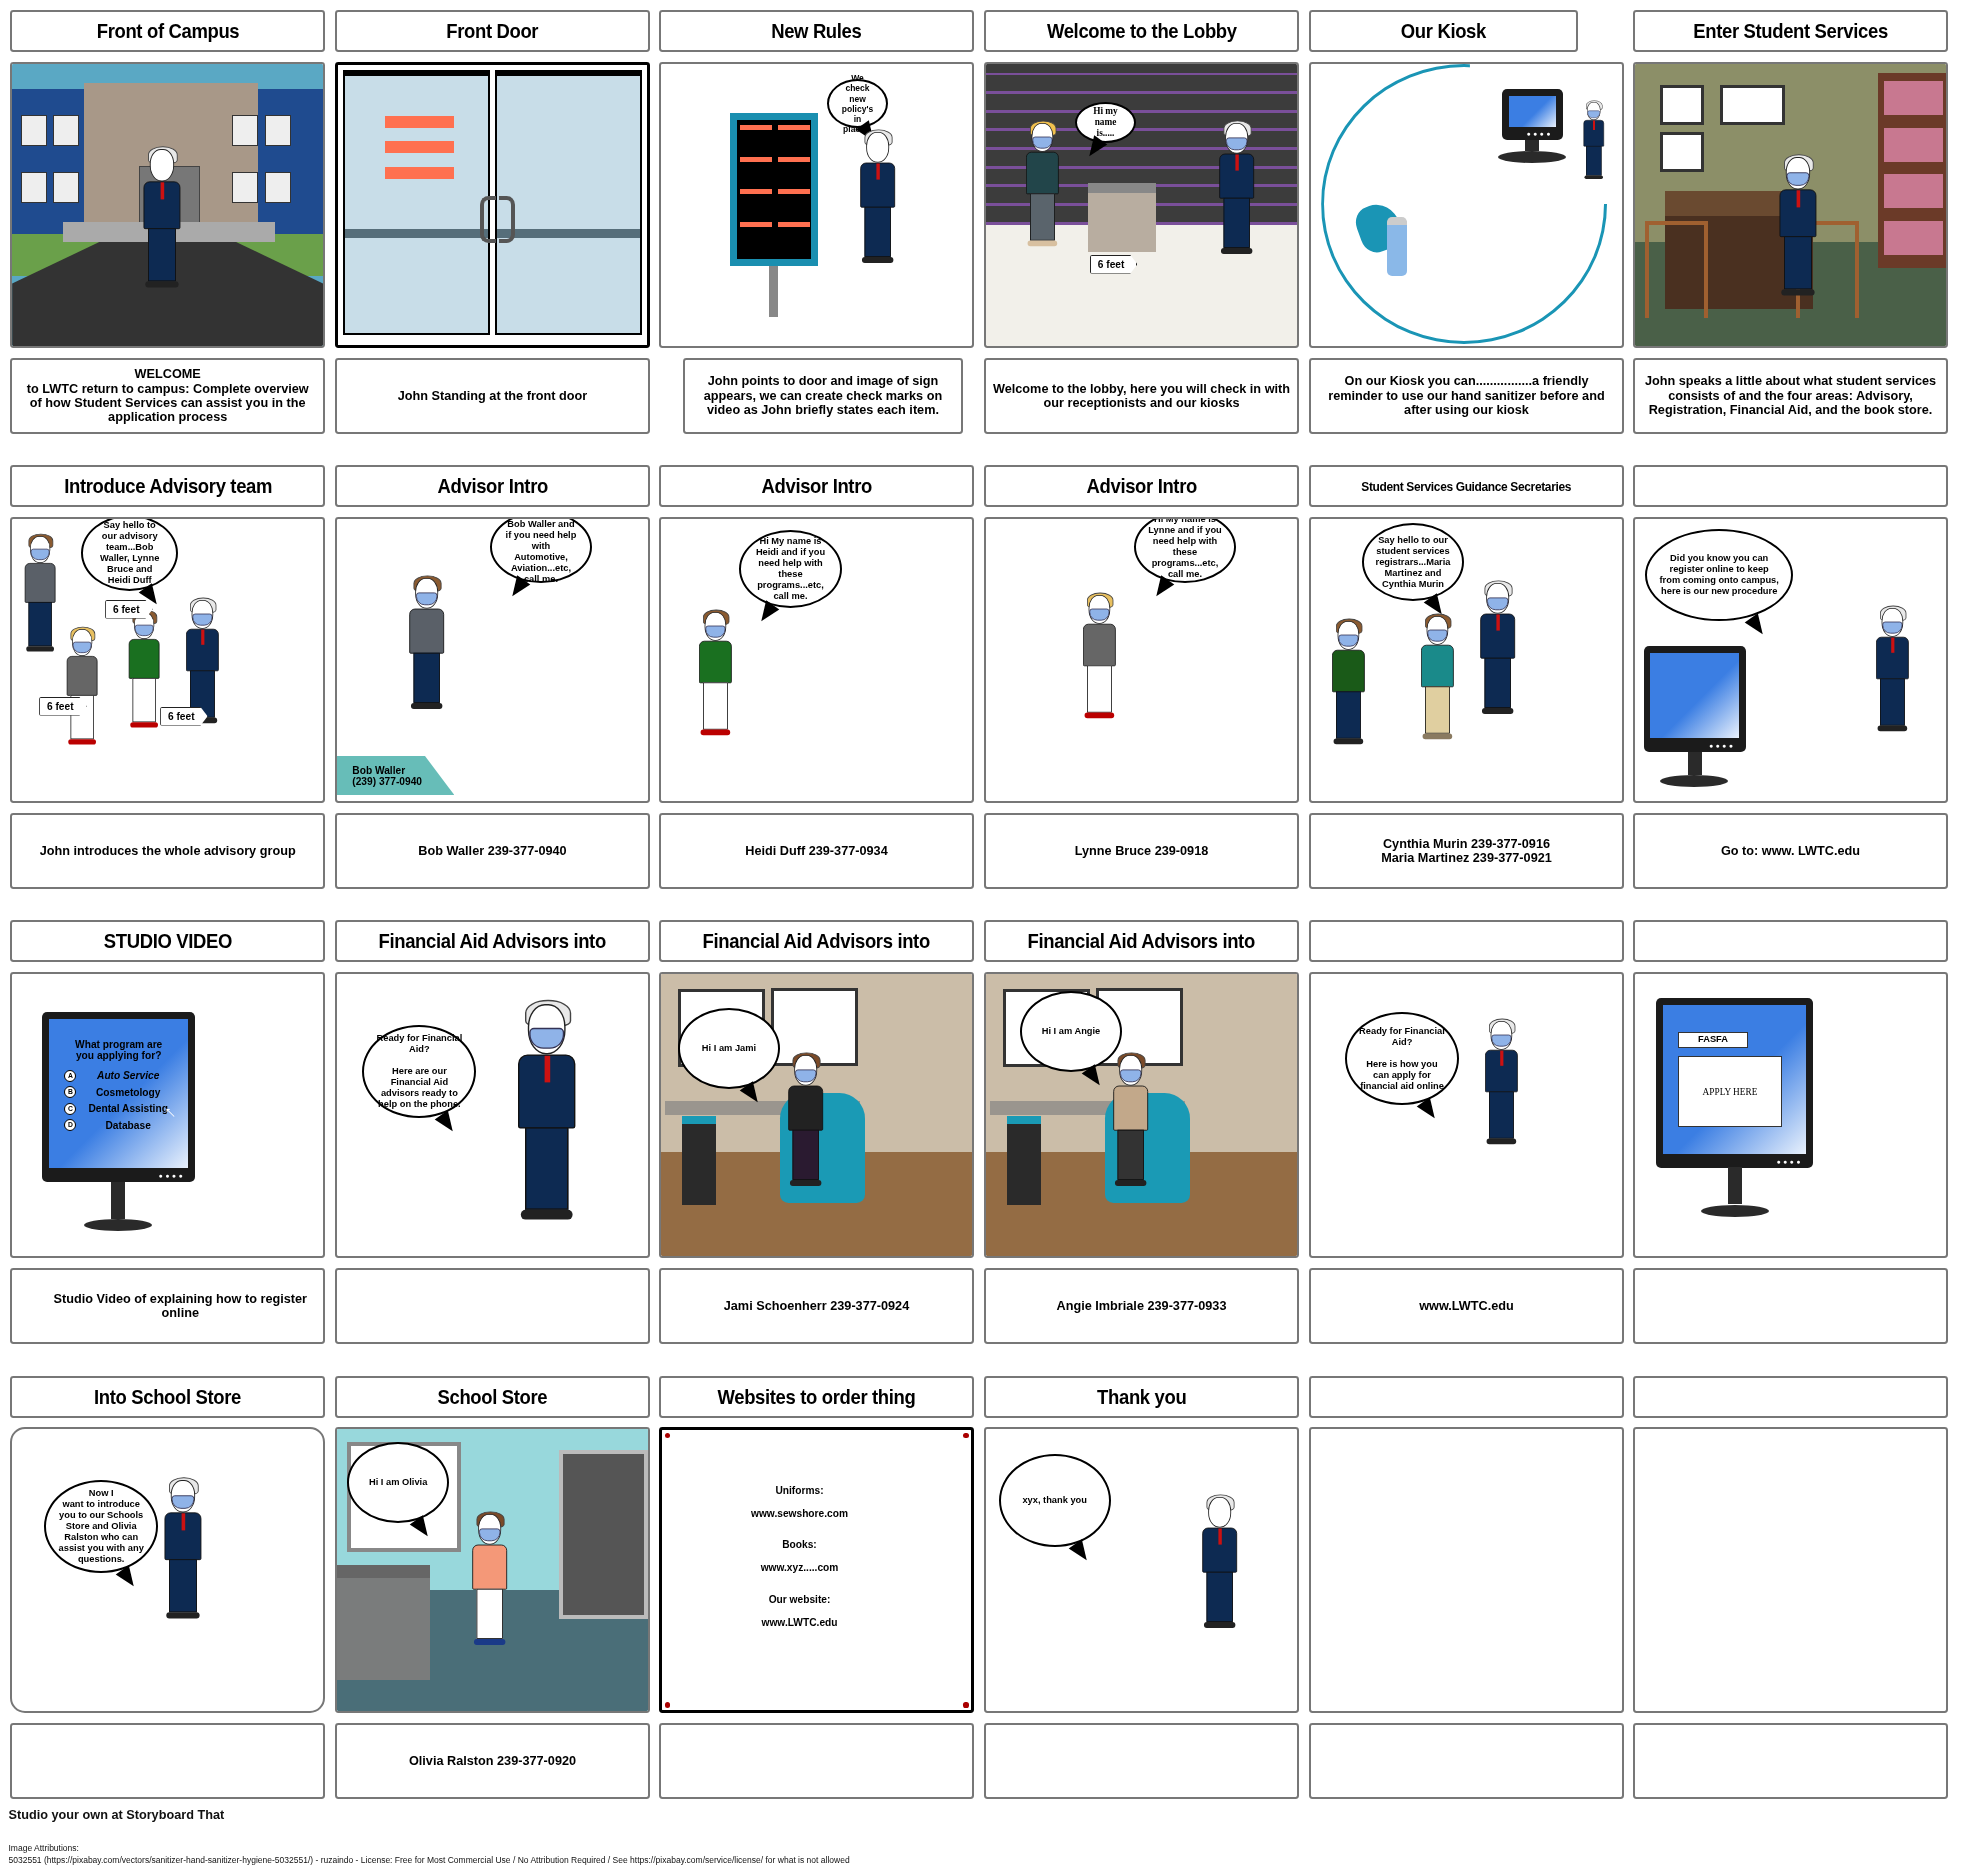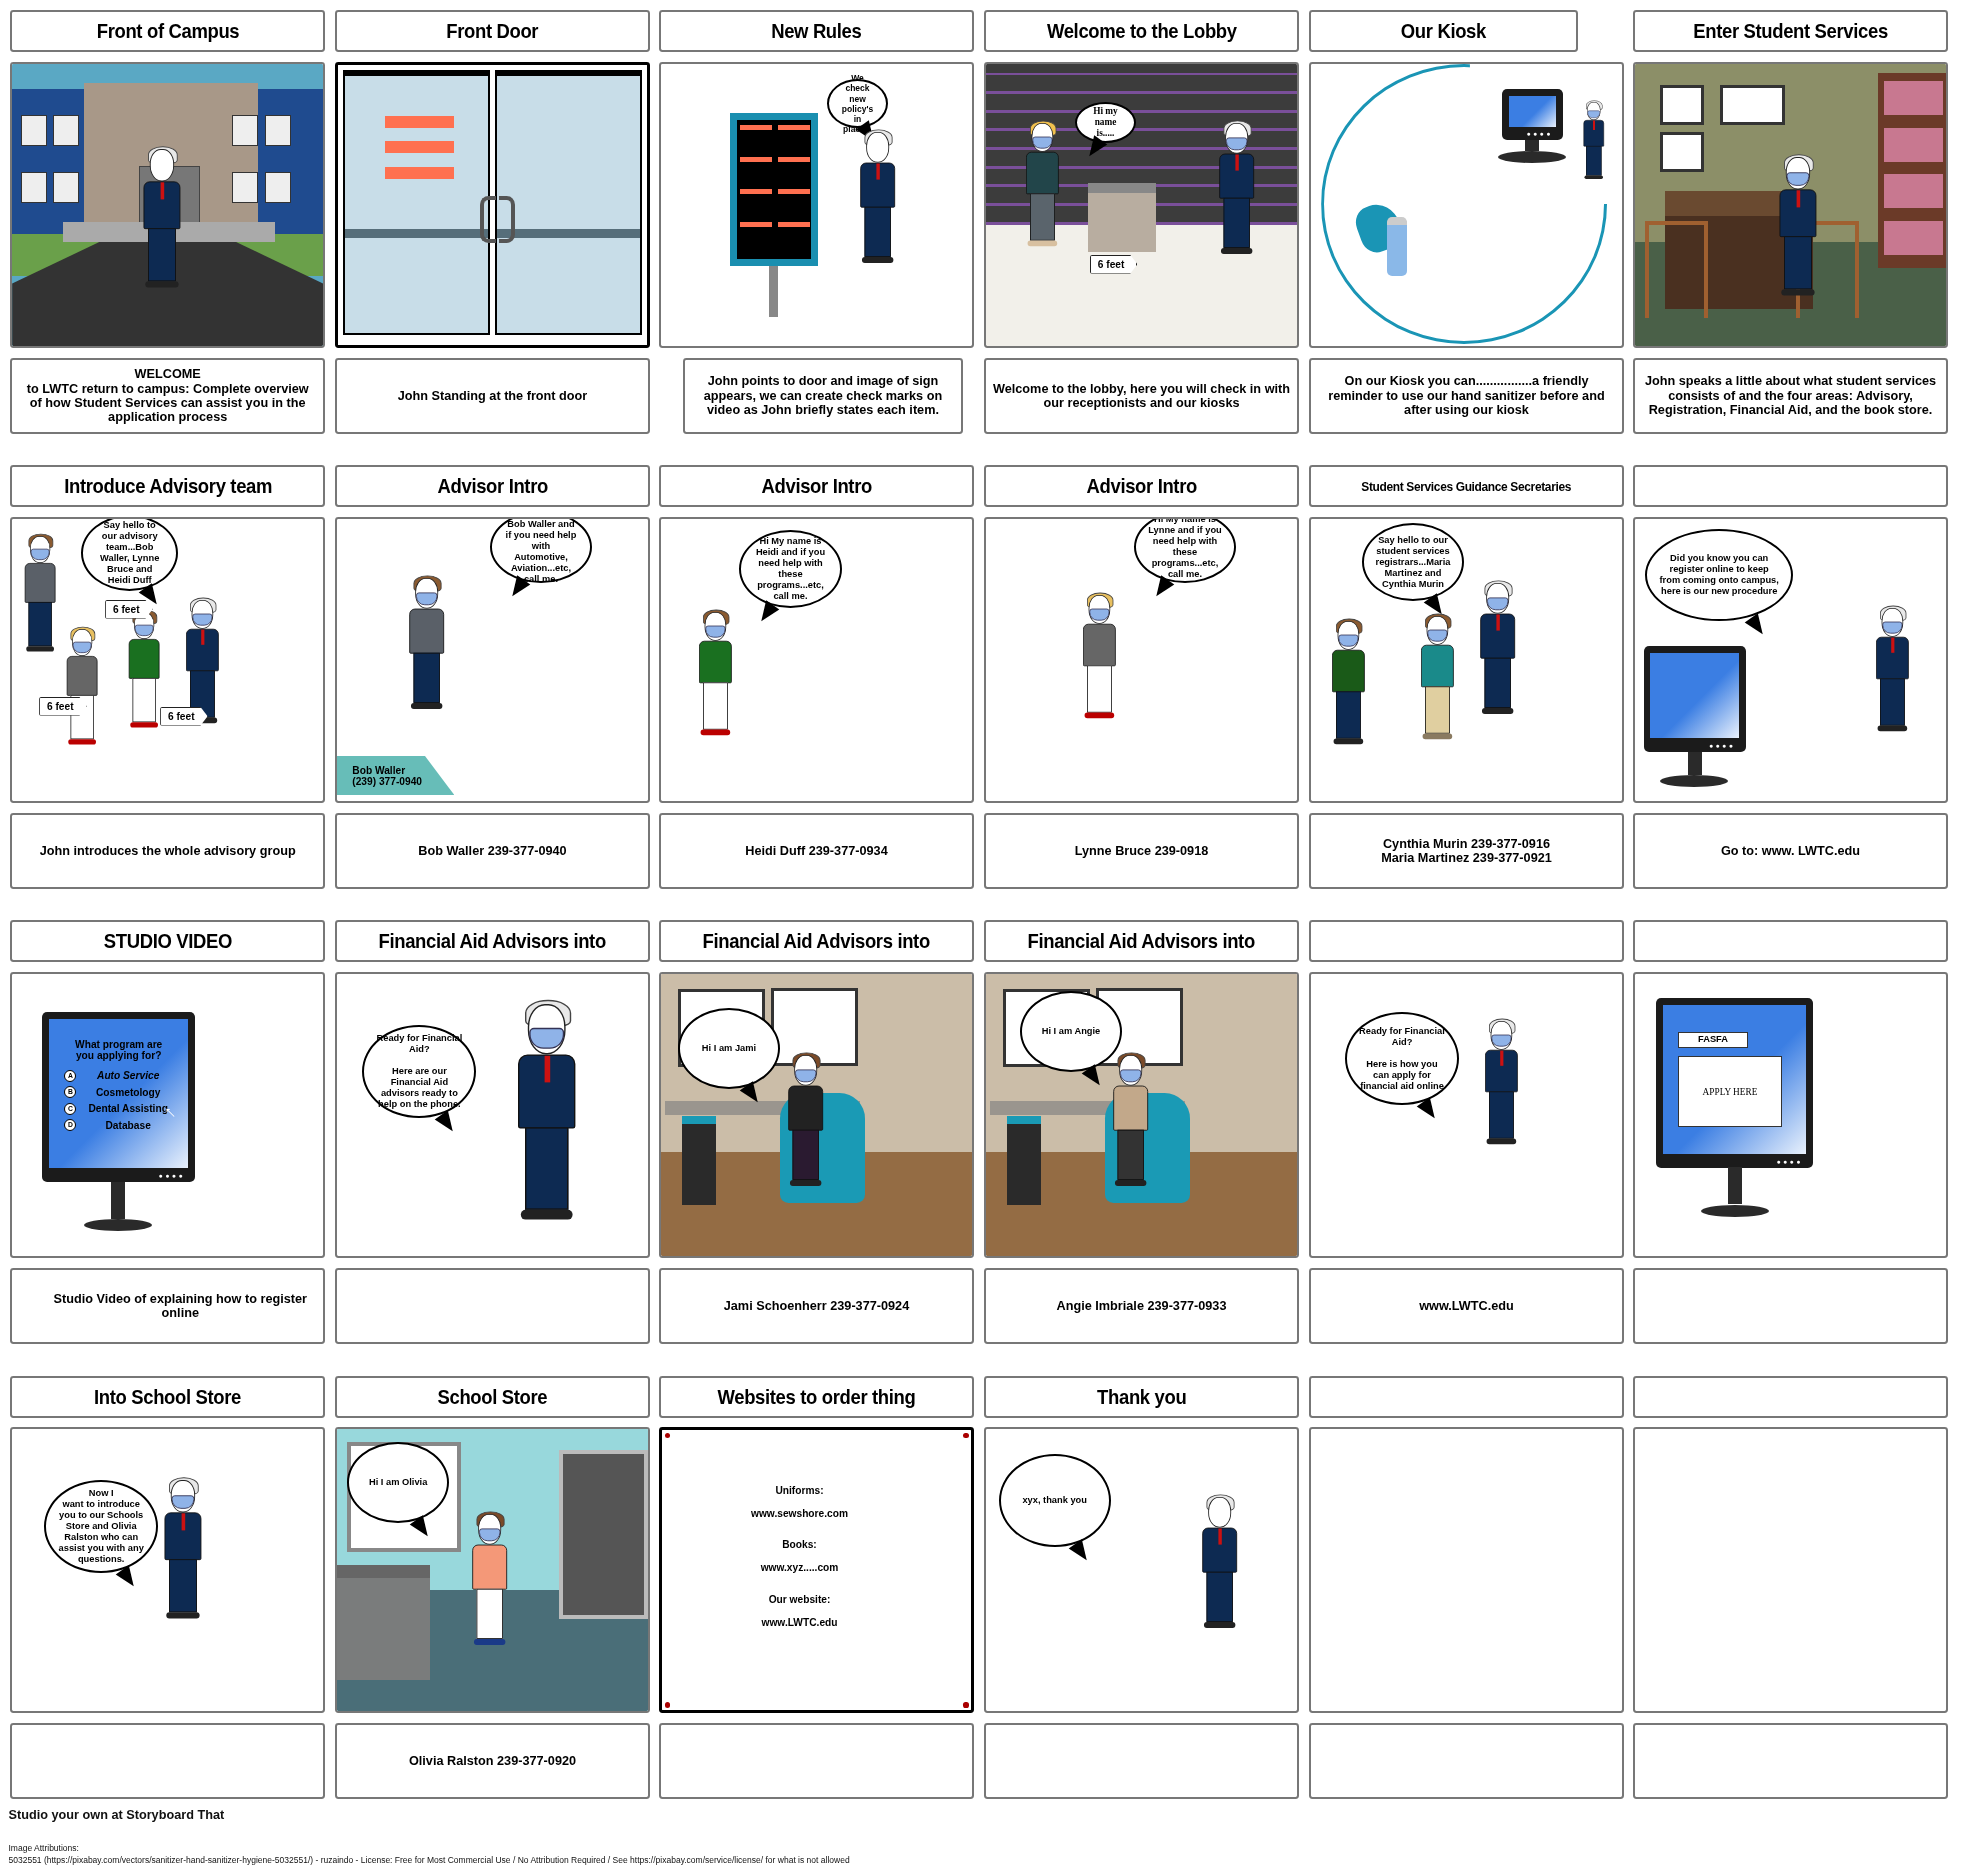--- a/index.html
+++ b/index.html
@@ -497,21 +497,21 @@
           <div style="position: absolute; left: 22px; top: 58px; width: 102px; height: 69px; background: rgb(255, 255, 255); border: 0.8px solid rgb(51, 51, 51); font-family: &quot;Liberation Serif&quot;, serif; font-size: 9.3px; display: flex; align-items: center; justify-content: center;">APPLY HERE</div>
         </div>
         <div class="stand" style="left: 93px; top: 193px; width: 13.6px; height: 37px;"></div>
         <div class="stand" style="left: 66px; top: 231px; width: 68px; height: 12px; border-radius: 50%;"></div>
       </div>
     </div>
     <div class="cell cap" style="left: 1633px; top: 1268px; width: 315px; height: 76px;"><div></div></div>
     <div class="hdr-wrap" style="left: 10.2px; top: 1376px; width: 315px; height: 42px;">
       <div class="hdr">Into School Store</div>
     </div>
-    <div class="cell" style="left: 10.2px; top: 1427px; width: 315px; height: 286px;">
+    <div class="cell" style="left: 10.2px; top: 1427px; width: 315px; height: 286px; border-radius: 15px;">
       <div class="scene">
         <div class="bubble tail-r" style="left: 32px; top: 51px; width: 114px; height: 93px; font-size: 9.3px; line-height: 11px;">Now I
 want to introduce you to our Schools Store and Olivia Ralston who can assist you with any questions.</div>
         <div class="person" style="left: 148px; top: 51px; height: 145px; transform: scale(0.9); transform-origin: left top;">
           <div class="hair" style="background: rgb(232, 232, 232); border: 1.3px solid rgb(68, 68, 68);"></div>
           <div class="head"></div>
           <div class="mask"></div>
           <div class="body" style="height: 53px; background: rgb(13, 42, 82);"></div>
           <div style="position: absolute; left: 24px; top: 37px; width: 4.2px; height: 18.6px; background: rgb(204, 17, 17);"></div>
           <div class="legs" style="top: 88px; height: 59px; background: rgb(13, 42, 82);"></div>

